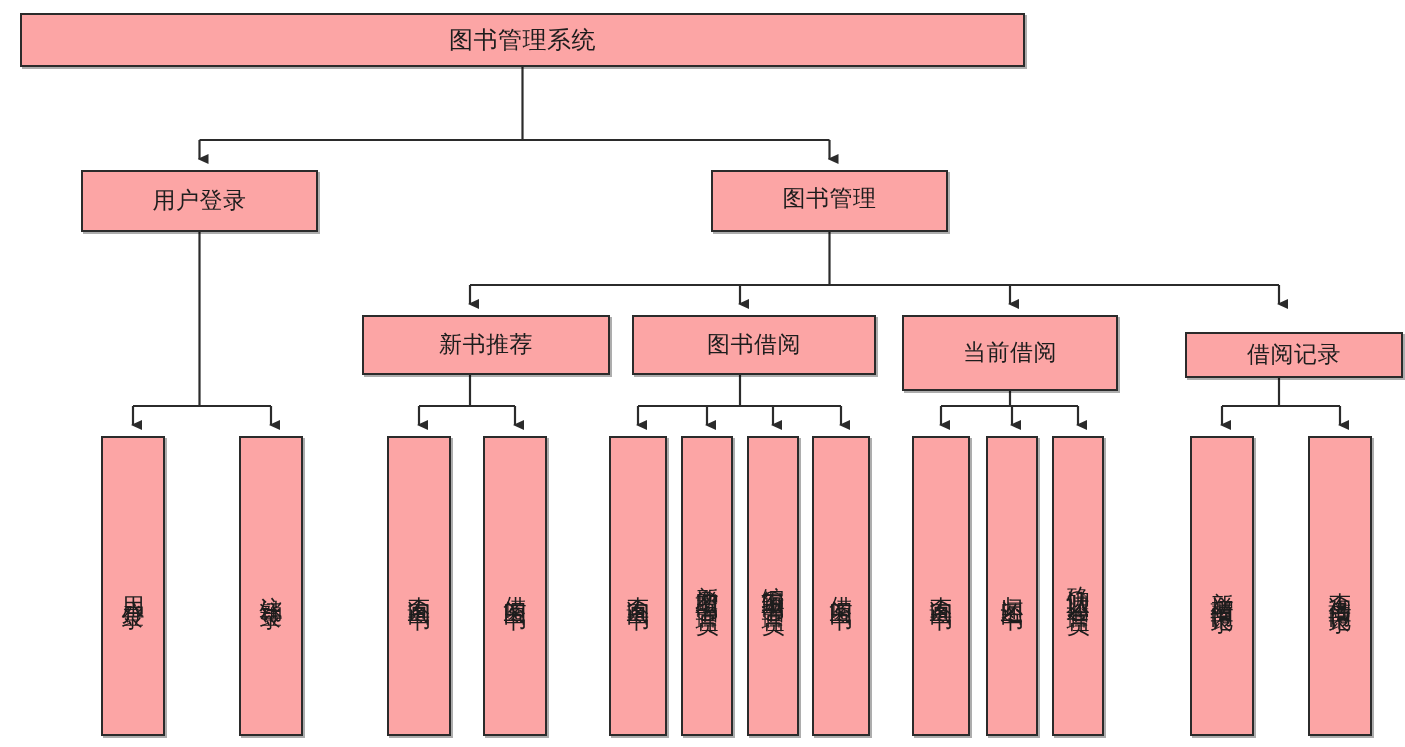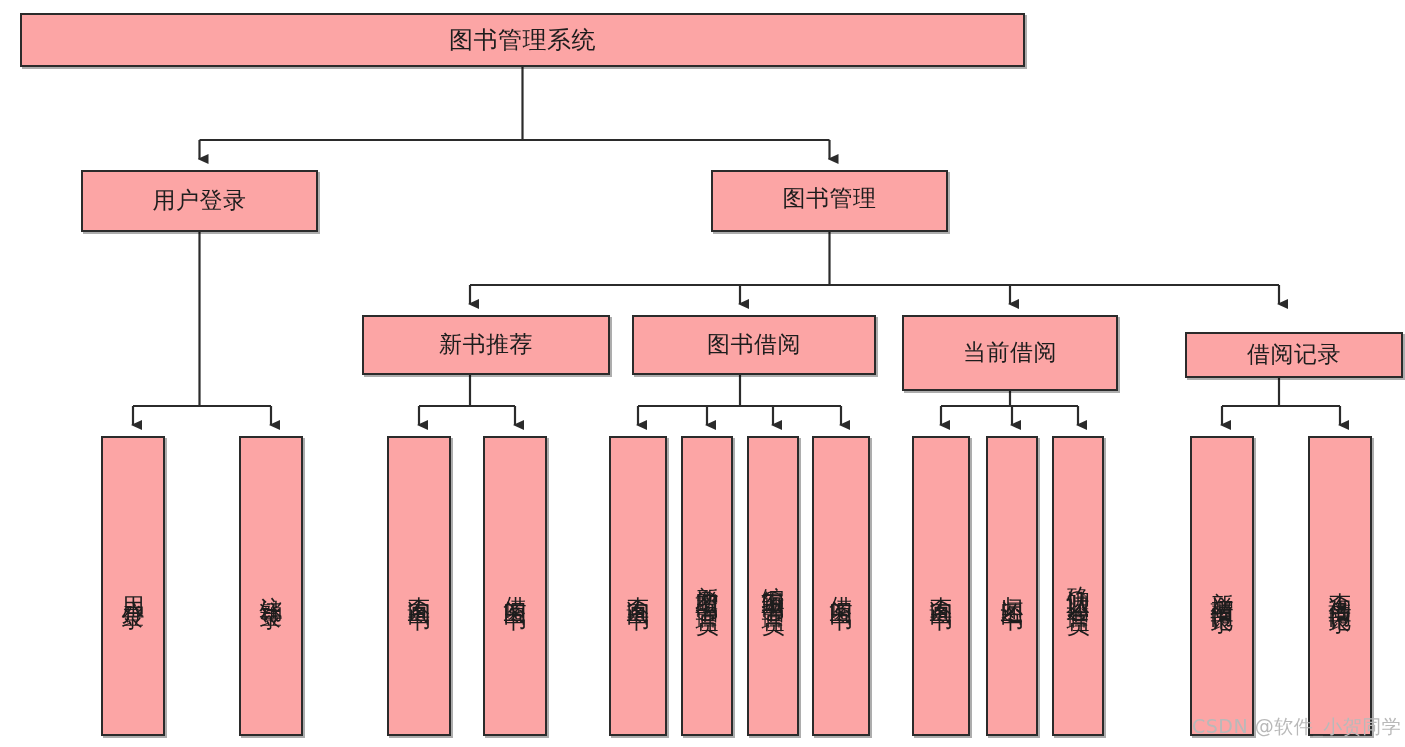--- a/index.html
+++ b/index.html
@@ -170,14 +170,13 @@
         <span class="label">确认归还（管理员）</span>
       </div>
       <div class="node vert" style="left: 1190px; top: 436px; width: 64px; height: 300px;">
         <span class="label">新增借阅记录</span>
       </div>
       <div class="node vert" style="left: 1308px; top: 436px; width: 64px; height: 300px;">
         <span class="label">查询借阅记录</span>
       </div>
     </div>
 
-  <div class="watermark" style="left: 1192px; top: 714px;">CSDN @软件_小贺同学</div>
 </div>
 
 </body></html>

